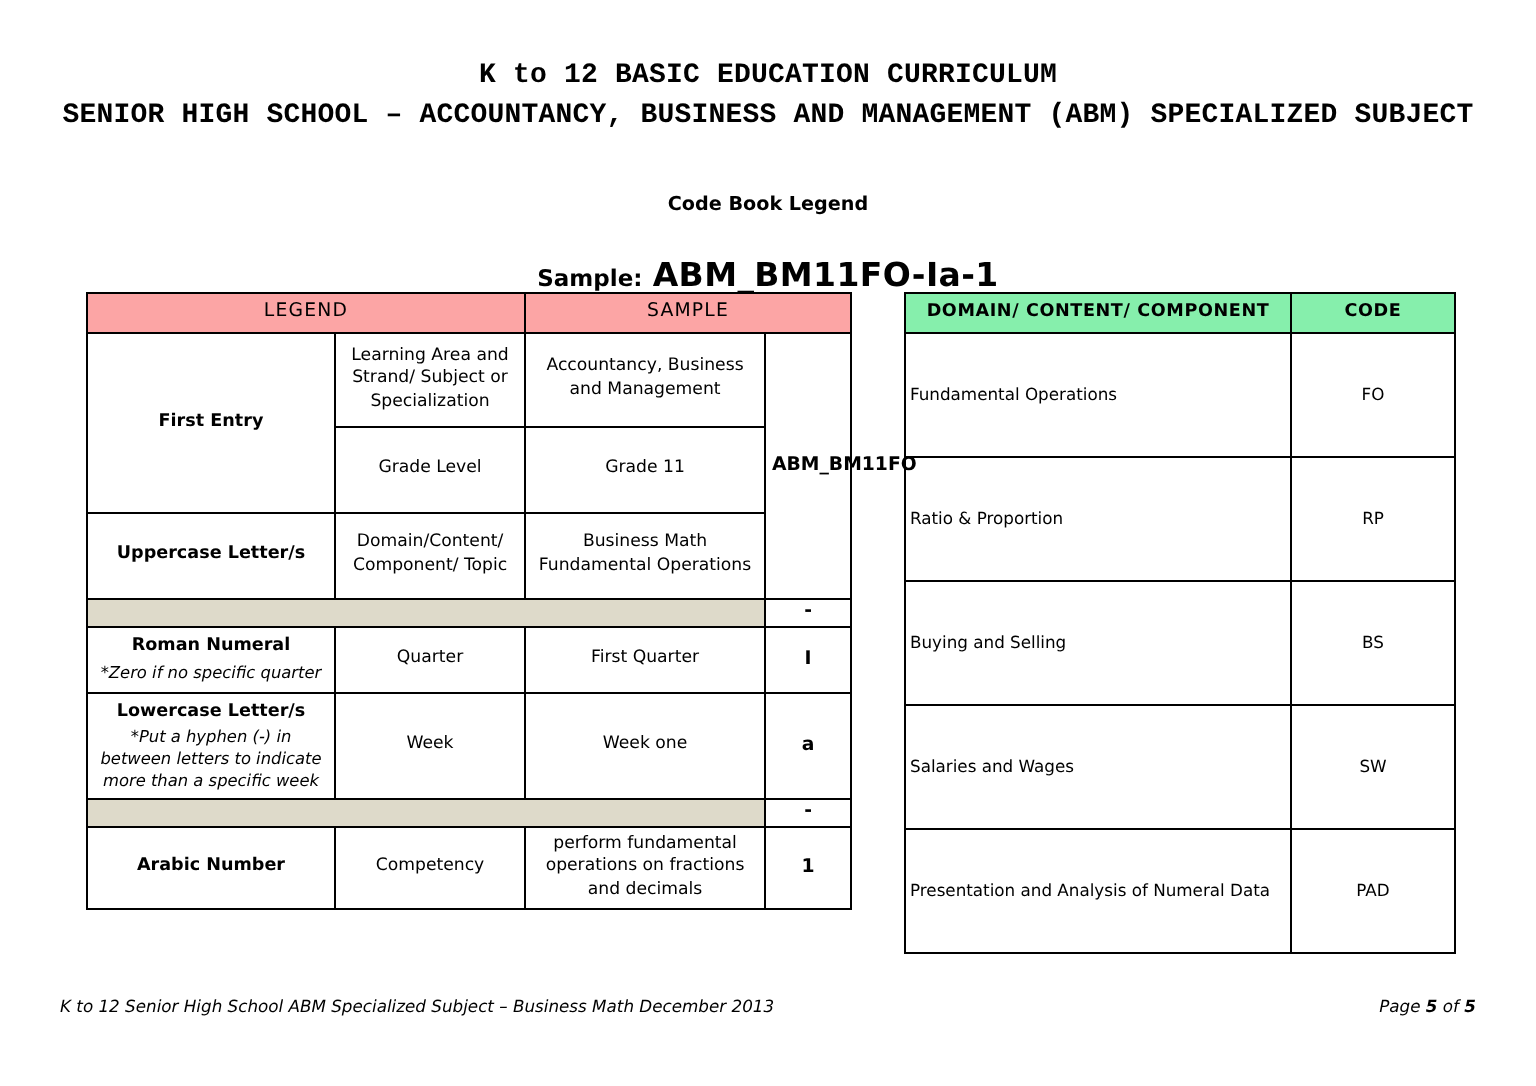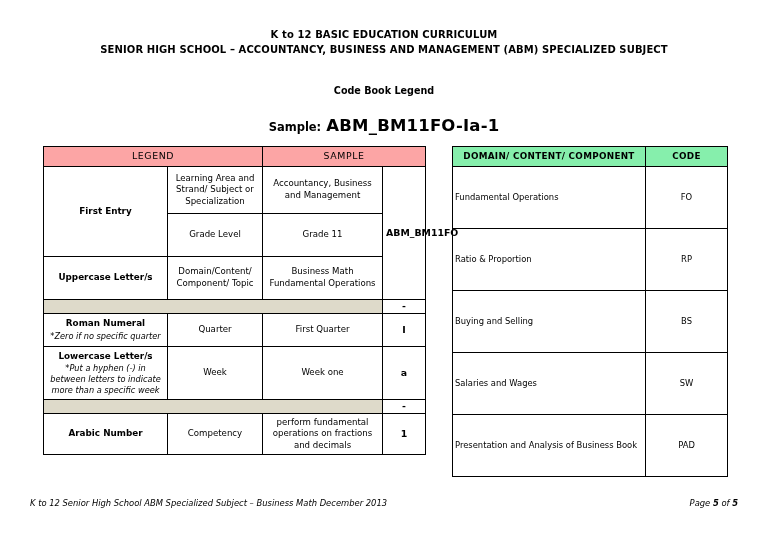--- a/index.html
+++ b/index.html
@@ -16,23 +16,24 @@
     overflow: hidden;
   }
 
   
   #doc-header {
     text-align: center;
     padding-top: 28px;
     line-height: 1.45;
   }
   #doc-header .hline {
-    font-size: 10px;
+    font-size: 14px;
     font-weight: bold;
     letter-spacing: 0.1px;
+    font-family: Liberation Mono, monospace;
   }
 
   
   #legend-title {
     text-align: center;
     font-size: 9.6px;
     font-weight: bold;
     margin-top: 28px;
   }
   #sample-line {
@@ -259,21 +260,21 @@
         </tr>
         <tr>
           <td class="domain">Buying and Selling</td>
           <td class="code">BS</td>
         </tr>
         <tr>
           <td class="domain">Salaries and Wages</td>
           <td class="code">SW</td>
         </tr>
         <tr>
-          <td class="domain">Presentation and Analysis of Business Book</td>
+          <td class="domain">Presentation and Analysis of Numeral Data</td>
           <td class="code">PAD</td>
         </tr>
       </tbody>
   </table>
 
 </div>
 
 <div id="doc-footer">
   <div class="ftext">K to 12 Senior High School ABM Specialized Subject – Business Math December 2013</div>
   <div class="pageno">

